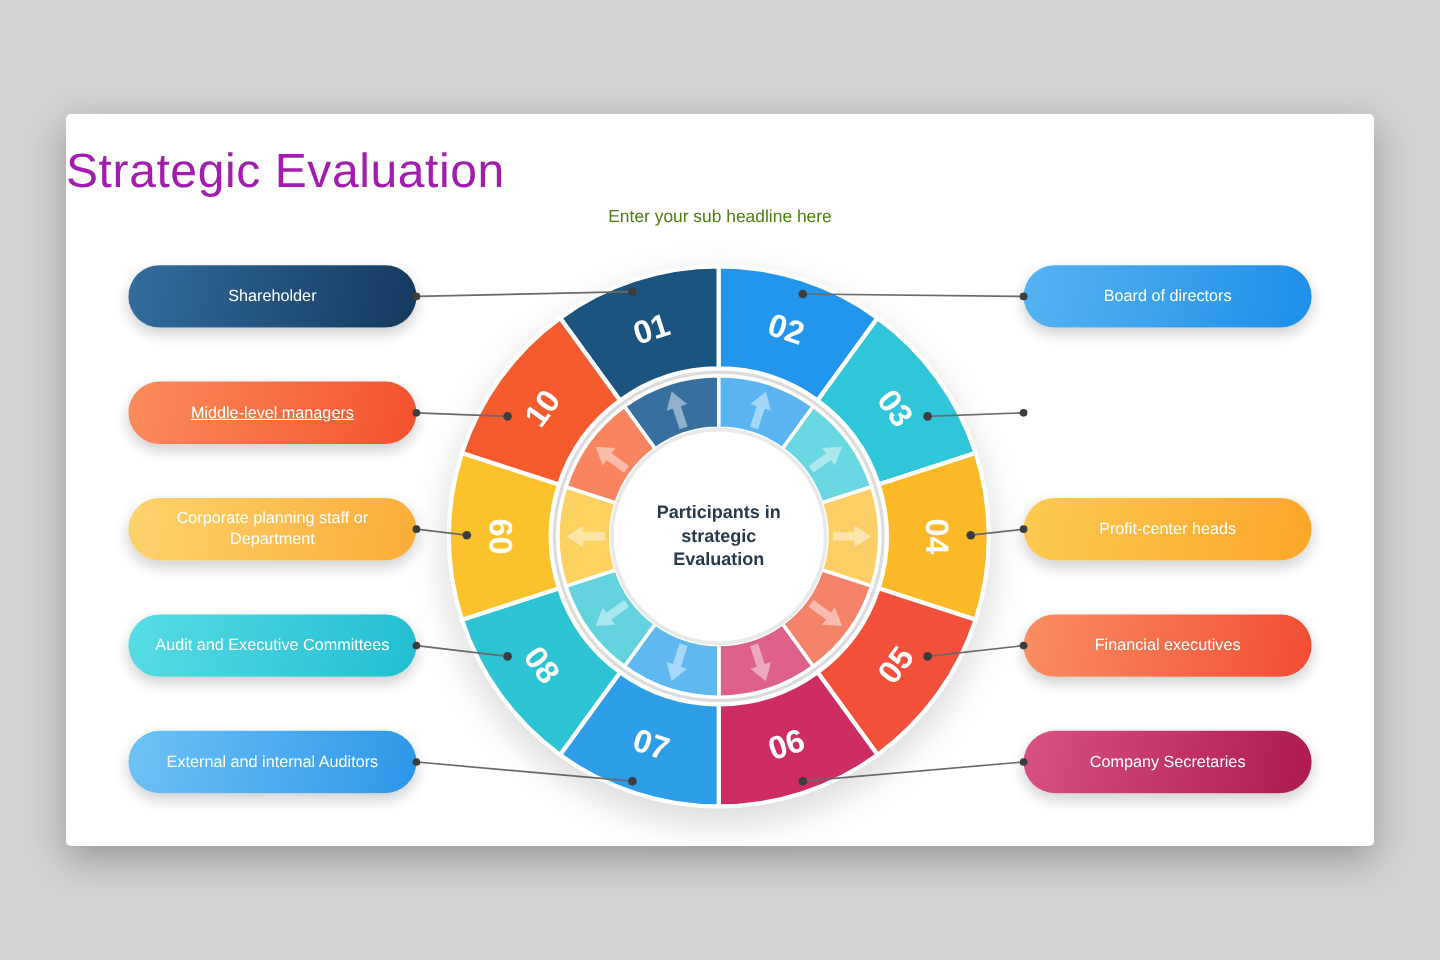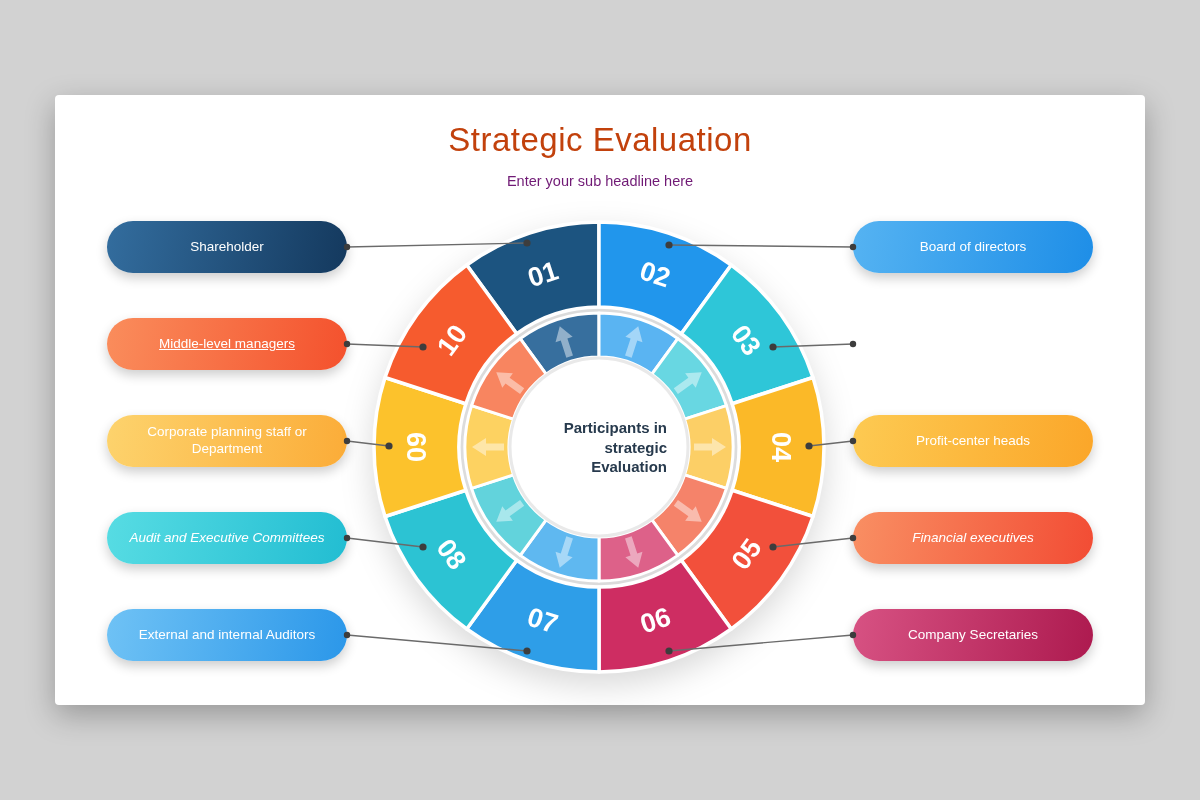--- a/index.html
+++ b/index.html
@@ -9,48 +9,48 @@
     font-family:"Liberation Sans","DejaVu Sans",sans-serif;
     position:relative; overflow:hidden;
   }
   .slide {
     position:absolute; left:55px; top:95px; width:1090px; height:610px;
     background:#ffffff; border-radius:4px;
     box-shadow:0 10px 30px rgba(0,0,0,.28);
   }
   .title {
     position:absolute; top:26px; left:0; width:100%;
-    text-align:center; font-size:33px; color:#c2410c; letter-spacing:.5px;
+    text-align:left; font-size:40px; color:#a21caf; letter-spacing:.5px;
   }
   .subtitle {
     position:absolute; top:78px; left:0; width:100%;
-    text-align:center; font-size:14.5px; color:#701a75;
+    text-align:center; font-size:14.5px; color:#4d7c0f;
   }
   .pill {
     position:absolute; width:240px; height:52px; border-radius:26px;
     display:flex; align-items:center; justify-content:center;
     text-align:center; color:#ffffff; font-size:13.5px; line-height:1.25;
     padding:12px 22px; box-shadow:0 5px 12px rgba(0,0,0,.20); z-index:1;
   }
   .pill.l { left:52px; }
   .pill.r { left:798px; }
   .row1 { top:126px; } .row2 { top:223px; } .row3 { top:320px; }
-  .row4 { top:417px;font-style:italic; } .row5 { top:514px; }
+  .row4 { top:417px; } .row5 { top:514px; }
   .wheel {
     position:absolute; left:314px; top:122px; width:460px; height:460px;
     overflow:visible; z-index:2;
     filter:drop-shadow(0 12px 16px rgba(0,0,0,.15));
   }
   .connectors {
     position:absolute; left:0; top:0; width:1090px; height:610px;
     z-index:3; pointer-events:none;
   }
   .center-label {
     position:absolute; left:544px; top:352px; transform:translate(-50%,-50%);
-    width:136px; text-align:right; font-size:15px; font-weight:bold;
+    width:136px; text-align:center; font-size:15px; font-weight:bold;
     color:#273a4d; line-height:1.3; z-index:4;
   }
 </style>
 </head>
 <body>
 
 <div class="slide">
 
   <div class="title">Strategic Evaluation</div>
   <div class="subtitle">Enter your sub headline here</div>

